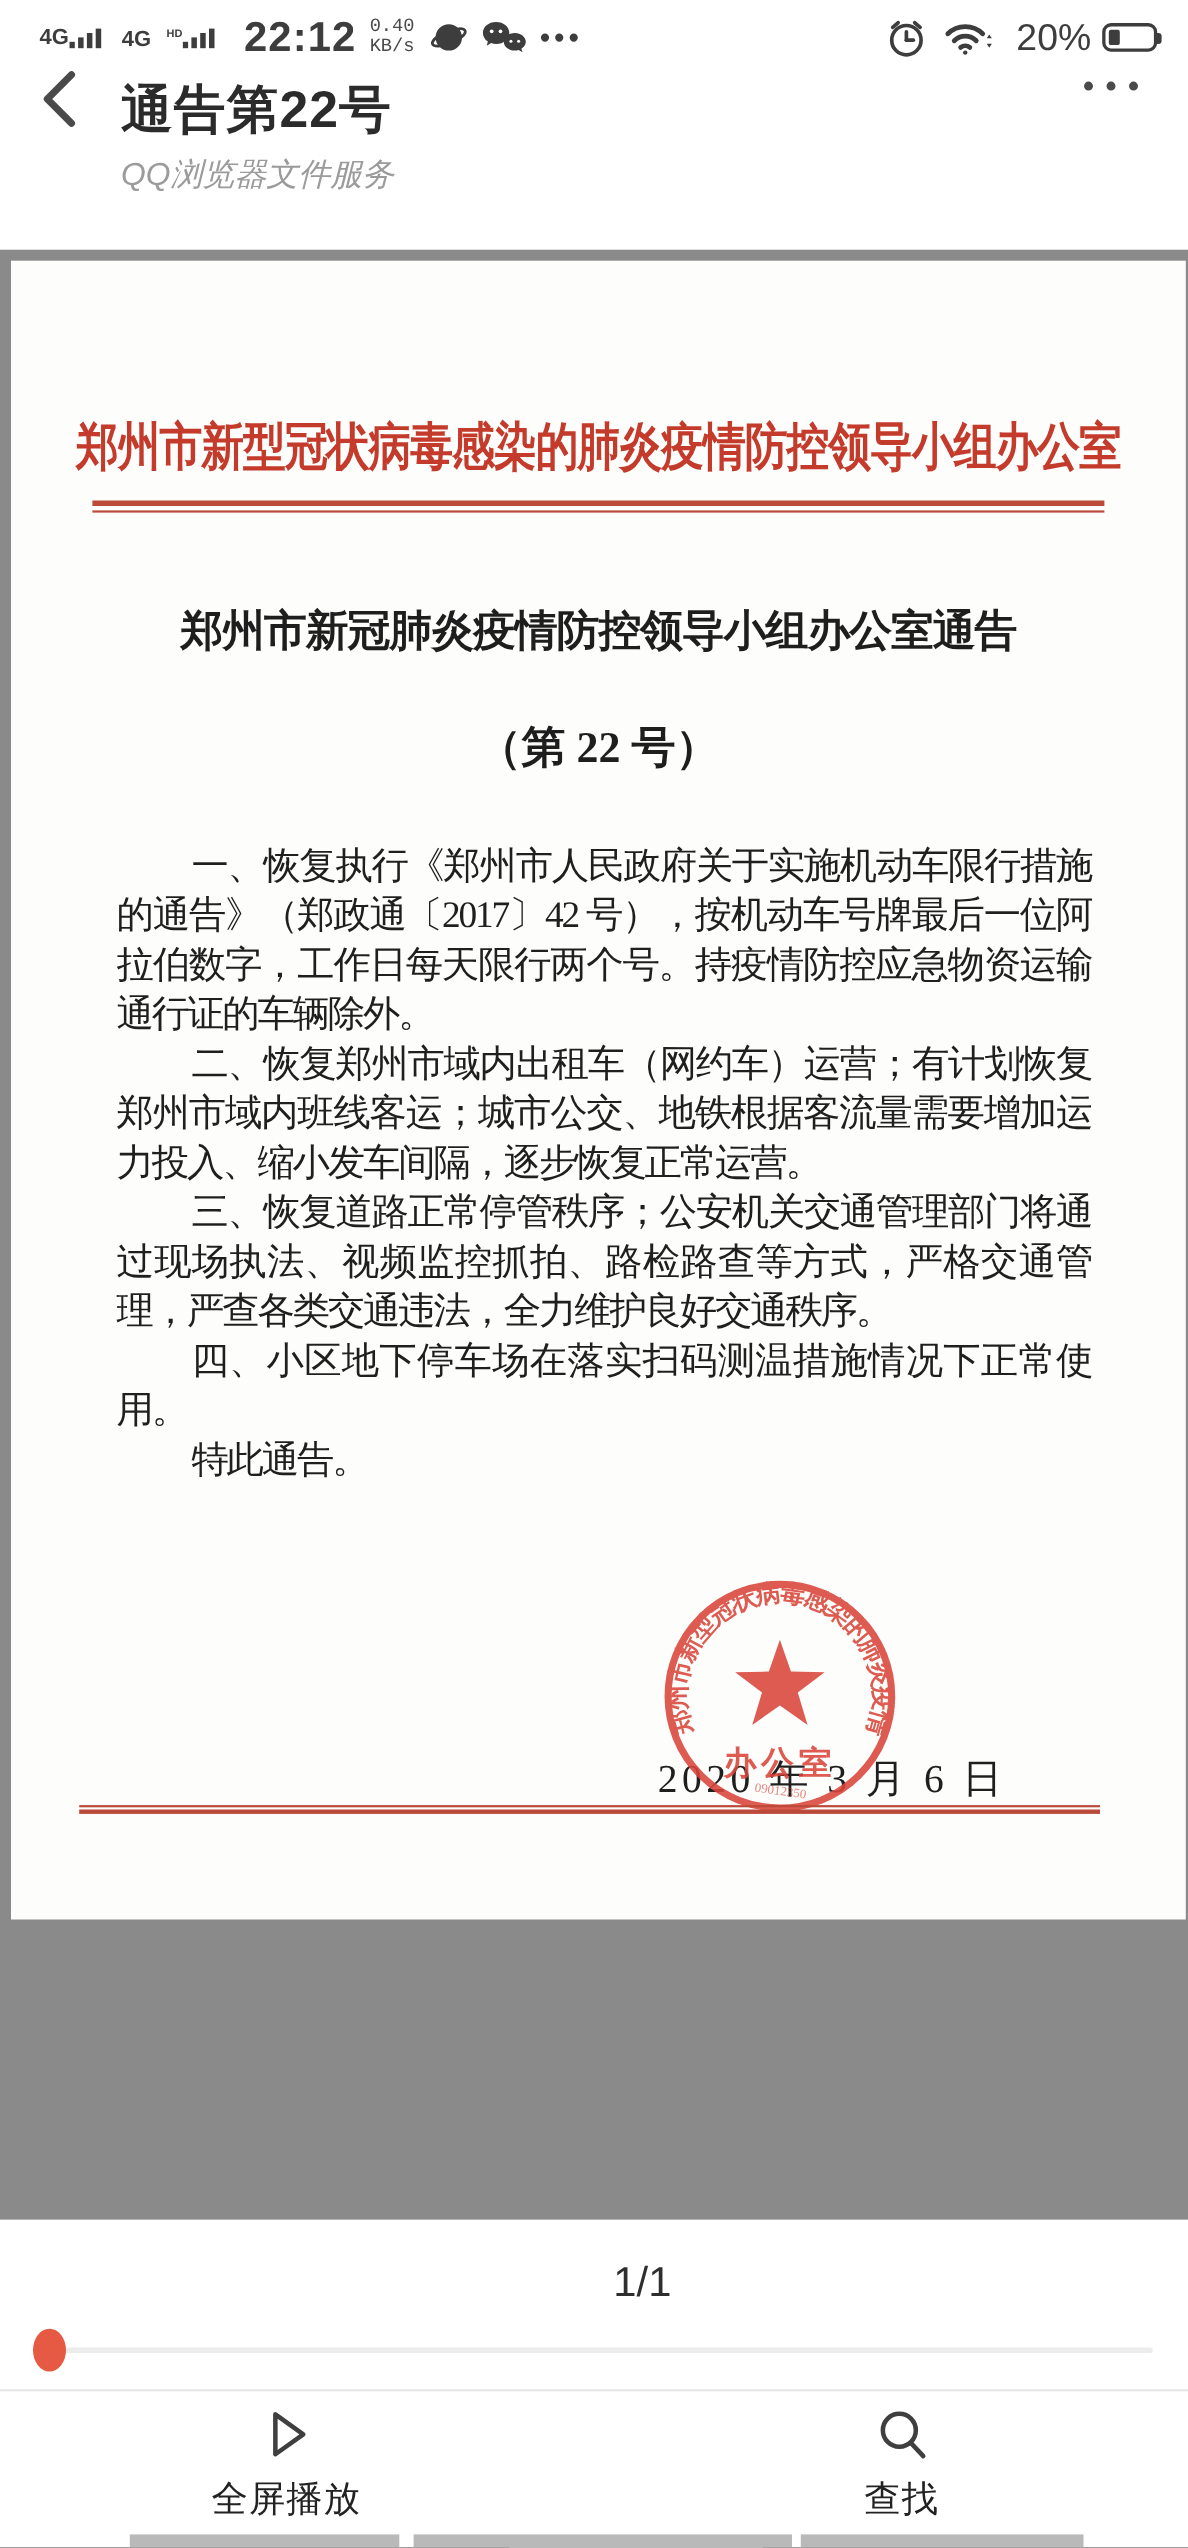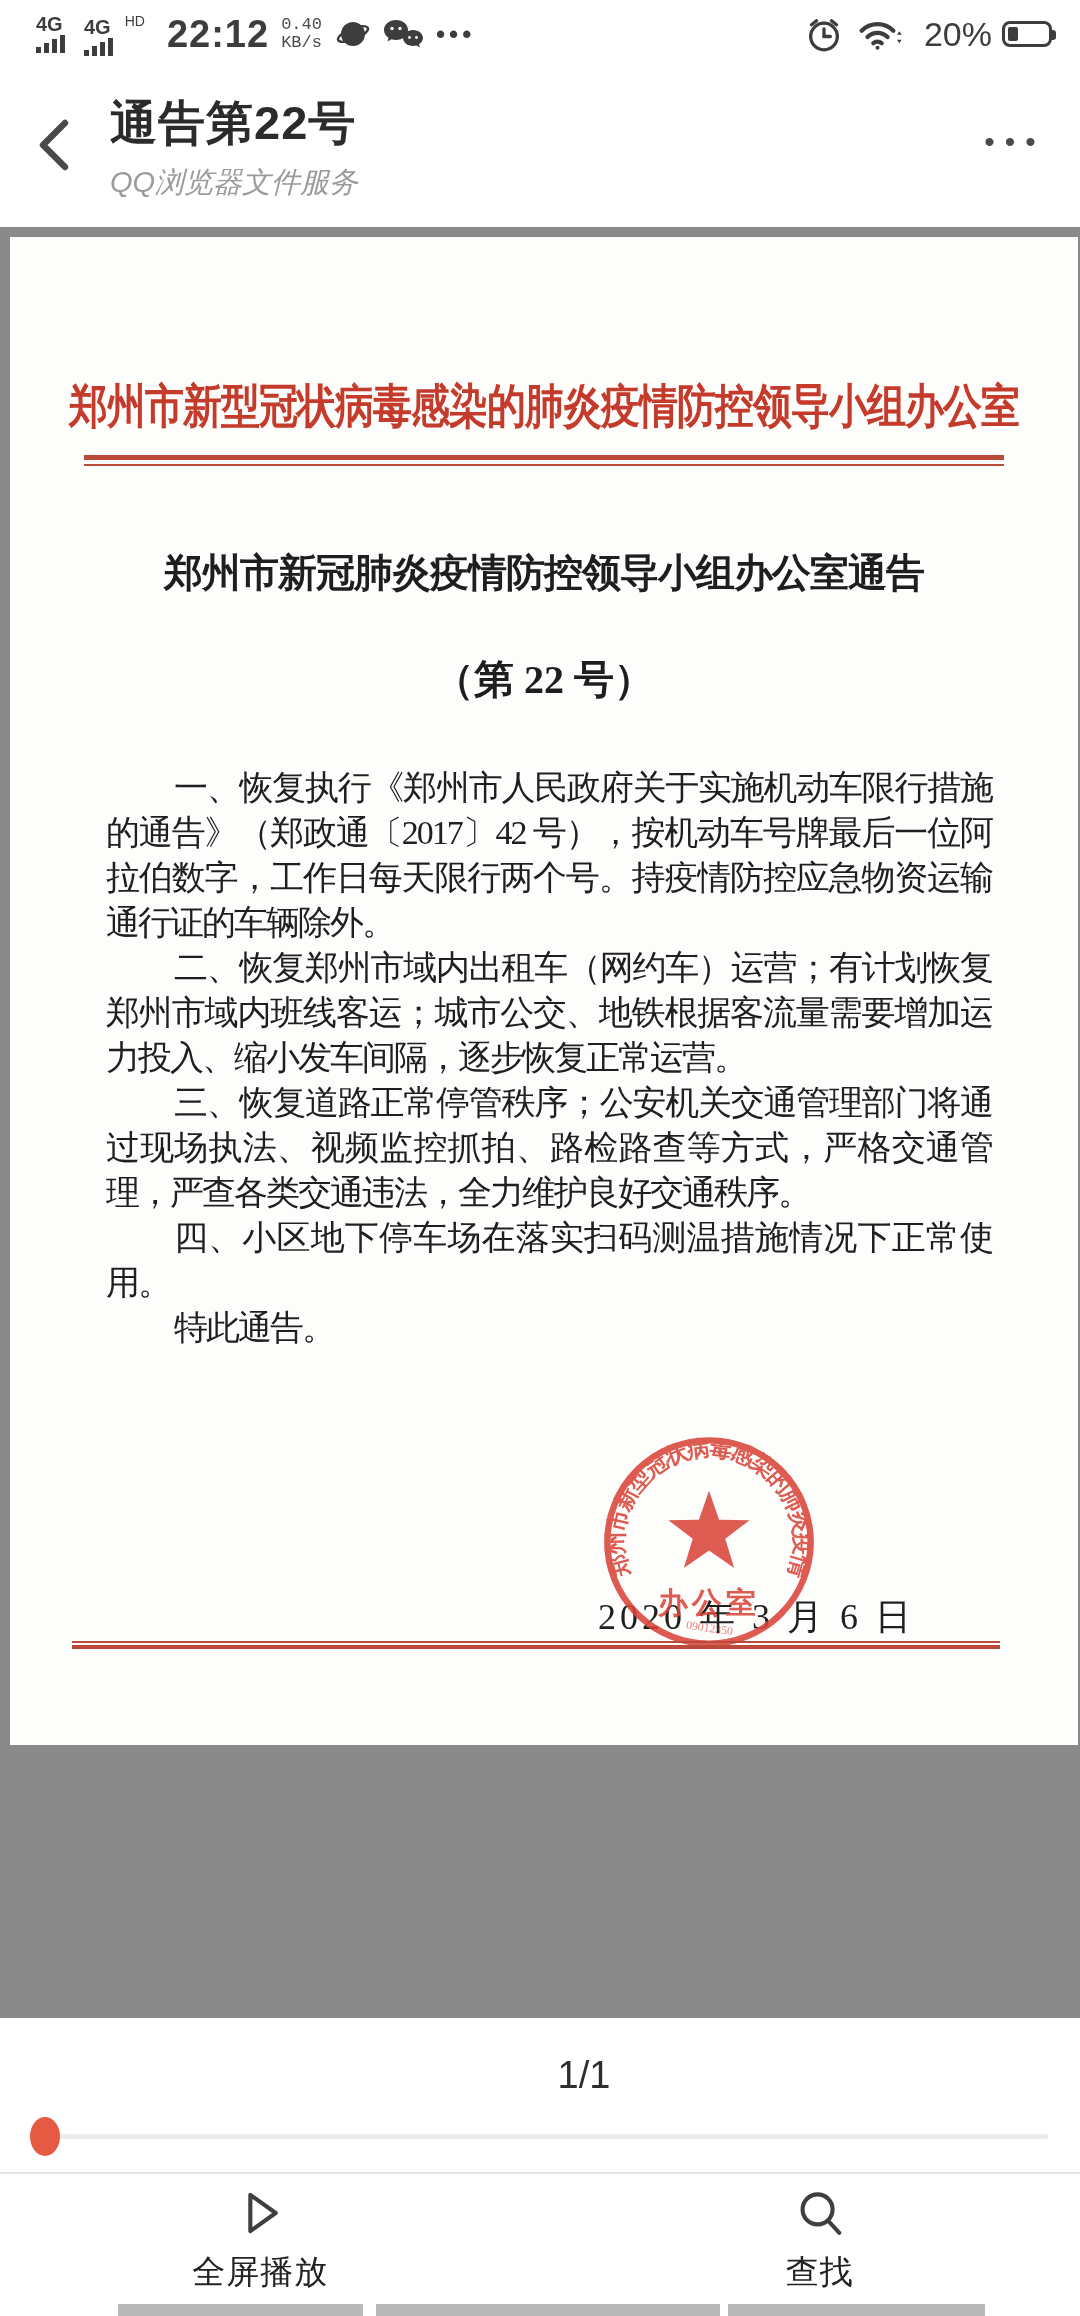--- a/index.html
+++ b/index.html
@@ -8,36 +8,36 @@
     position:relative; width:1080px; height:2316px; background:#fff;
     font-family:"Liberation Sans", sans-serif; overflow:hidden;
     color:#3a3a3a;
   }
   
   .status-bar{
     position:absolute; top:0; left:0; width:1080px; height:62px;
     display:flex; align-items:center; padding:6px 28px 0 36px;
     color:#3d3d3d;
   }
-  .sig{ display:flex; flex-direction:column; align-items:flex-start; margin-right:14px; }
+  .sig{ display:flex; flex-direction:row; align-items:center; margin-right:14px; }
   .sig .lbl{ font-size:20px; font-weight:bold; line-height:18px; letter-spacing:0; }
-  .sig .lbl sup{ font-size:14px; font-weight:normal;padding-left:14px; }
+  .sig .lbl sup{ font-size:10px; font-weight:bold;padding-left:14px; }
   .sig svg{ display:block; }
   .time{ font-size:38px; font-weight:bold; margin:0 12px 0 8px; letter-spacing:1px; }
   .speed{ font-size:17px; line-height:18px; margin-right:14px; color:#4a4a4a;font-family:Liberation Mono, monospace; }
   .sb-ico{ margin-right:12px; display:flex; align-items:center; }
   .sb-spacer{ flex:1; }
   .batt-pct{ font-size:34px; margin:0 10px 0 8px; }
   .battery{ position:relative; width:50px; height:26px; border:3px solid #3d3d3d; border-radius:8px; }
   .battery .fill{ position:absolute; left:3px; top:3px; bottom:3px; width:10px; background:#3d3d3d; border-radius:2px; }
   .battery .nub{ position:absolute; right:-7px; top:6px; width:5px; height:10px; background:#3d3d3d; border-radius:0 3px 3px 0; }
   
   .app-header{
     position:absolute; top:62px; left:0; width:1080px; height:165px;
-    background:#fff; display:flex; align-items:center;
+    background:#fff; display:flex; align-items:flex-start;
   }
   .back-btn{ width:110px; display:flex; justify-content:center; align-items:center; }
   .hdr-text{ flex:1; padding-top:6px; }
   .hdr-title{ font-size:47px; color:#2b2b2b; font-weight:bold; letter-spacing:1px; }
   .hdr-sub{ font-size:29px; color:#9b9b9b; margin-top:8px;font-style:italic; }
   .more-btn{ width:130px; display:flex; justify-content:center; align-items:center;
     font-size:30px; color:#4a4a4a; letter-spacing:10px; padding-bottom:6px;}
   
   .viewer{
     position:absolute; top:227px; left:0; width:1080px; height:1791px;

